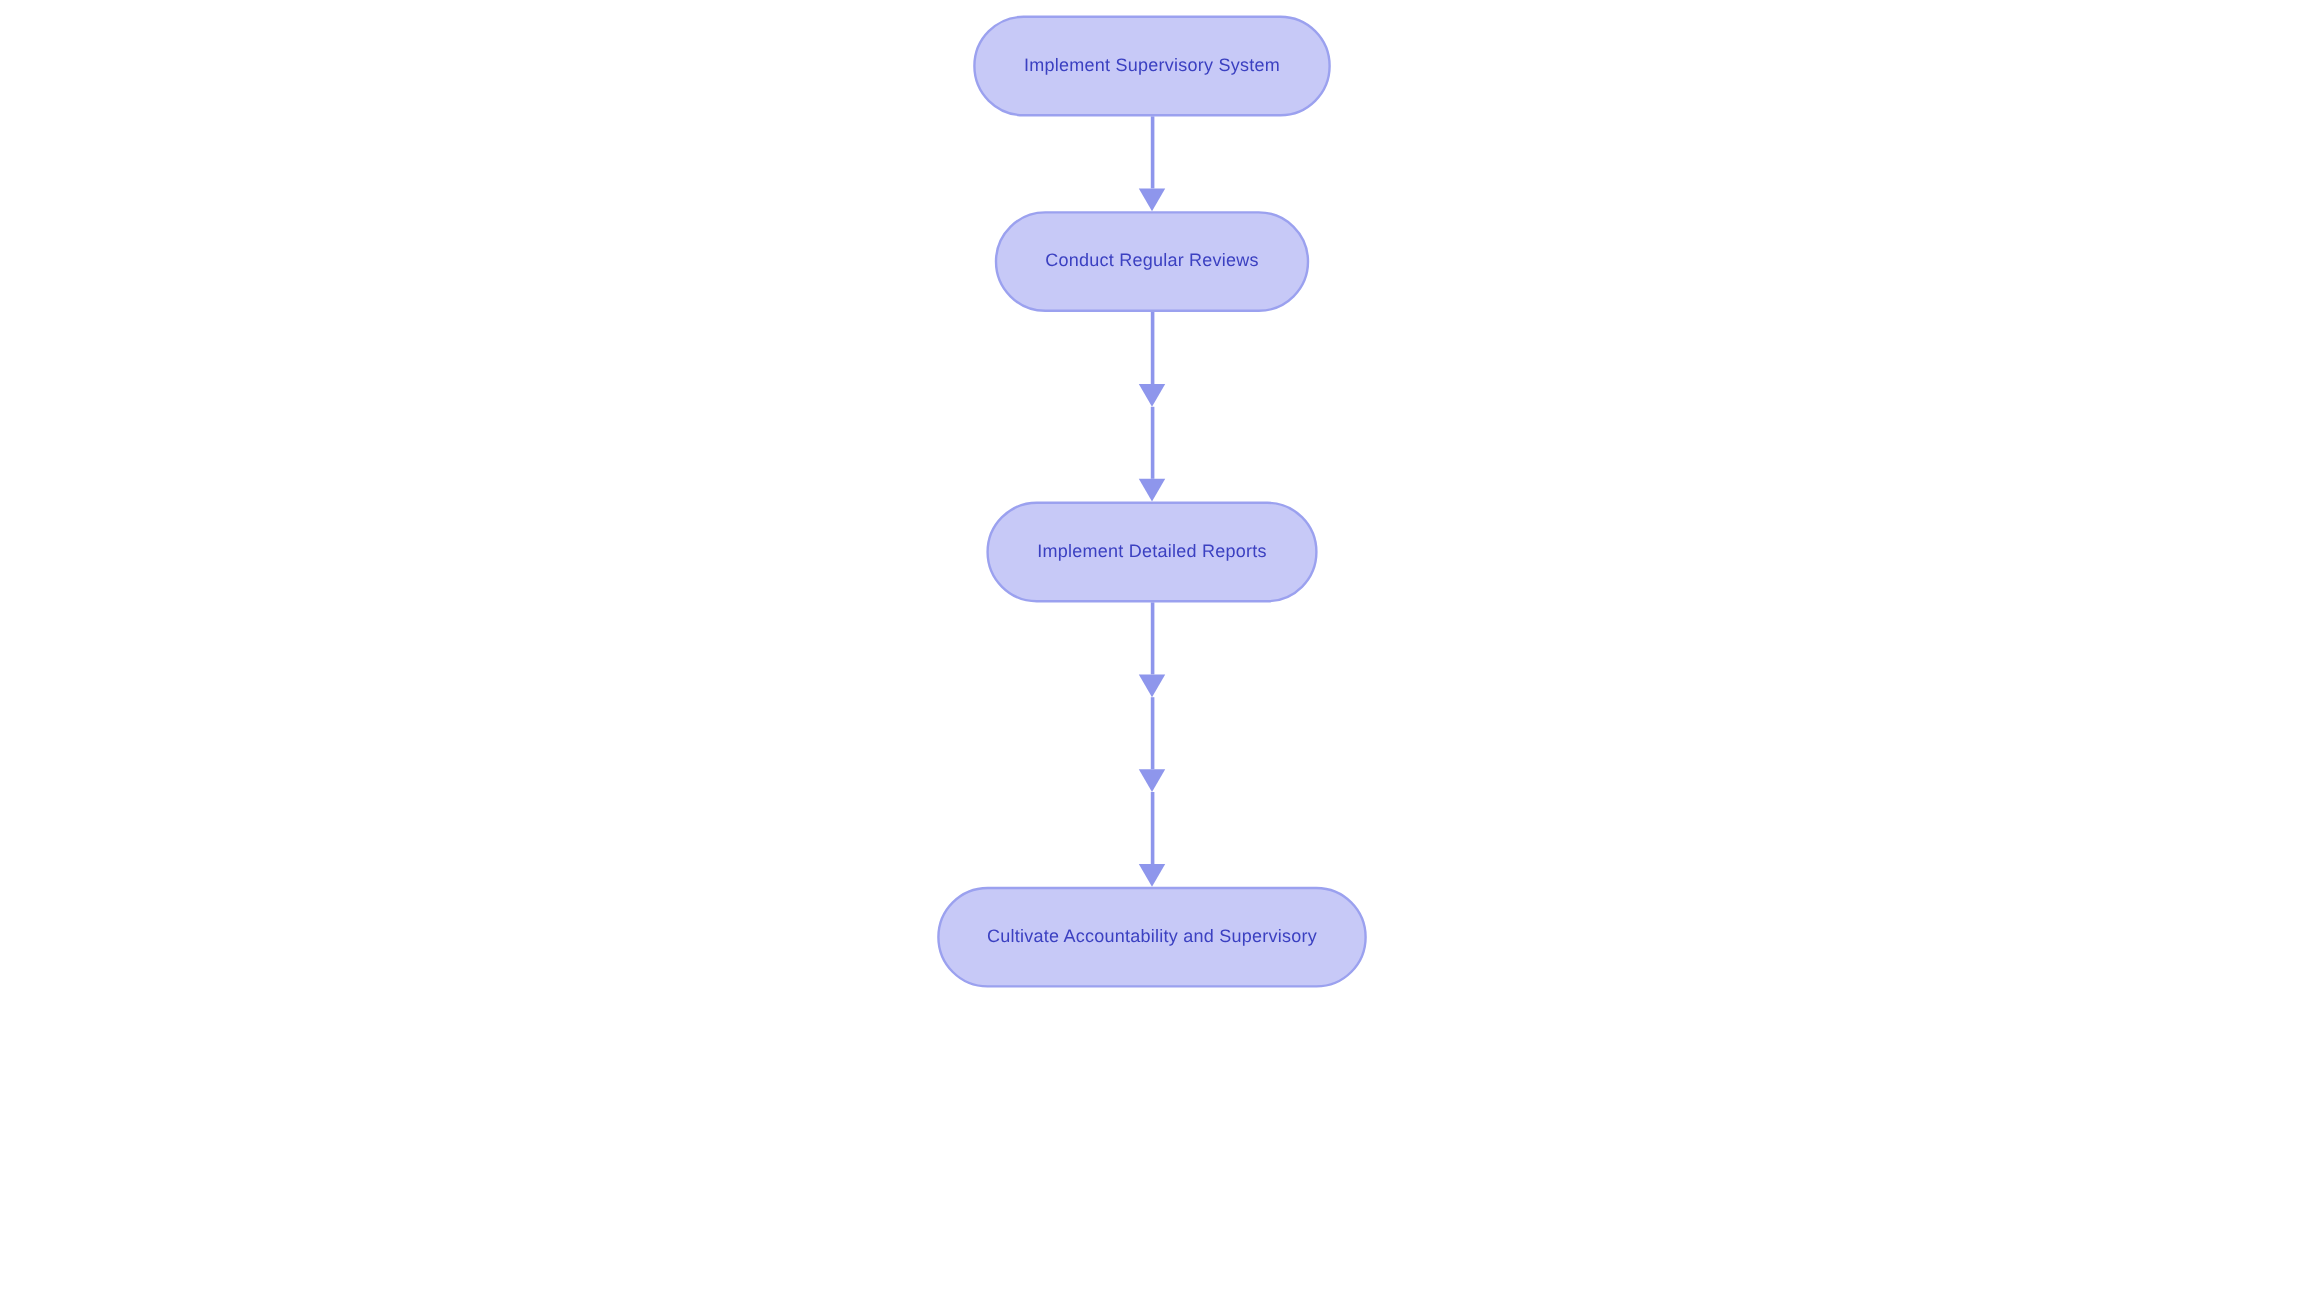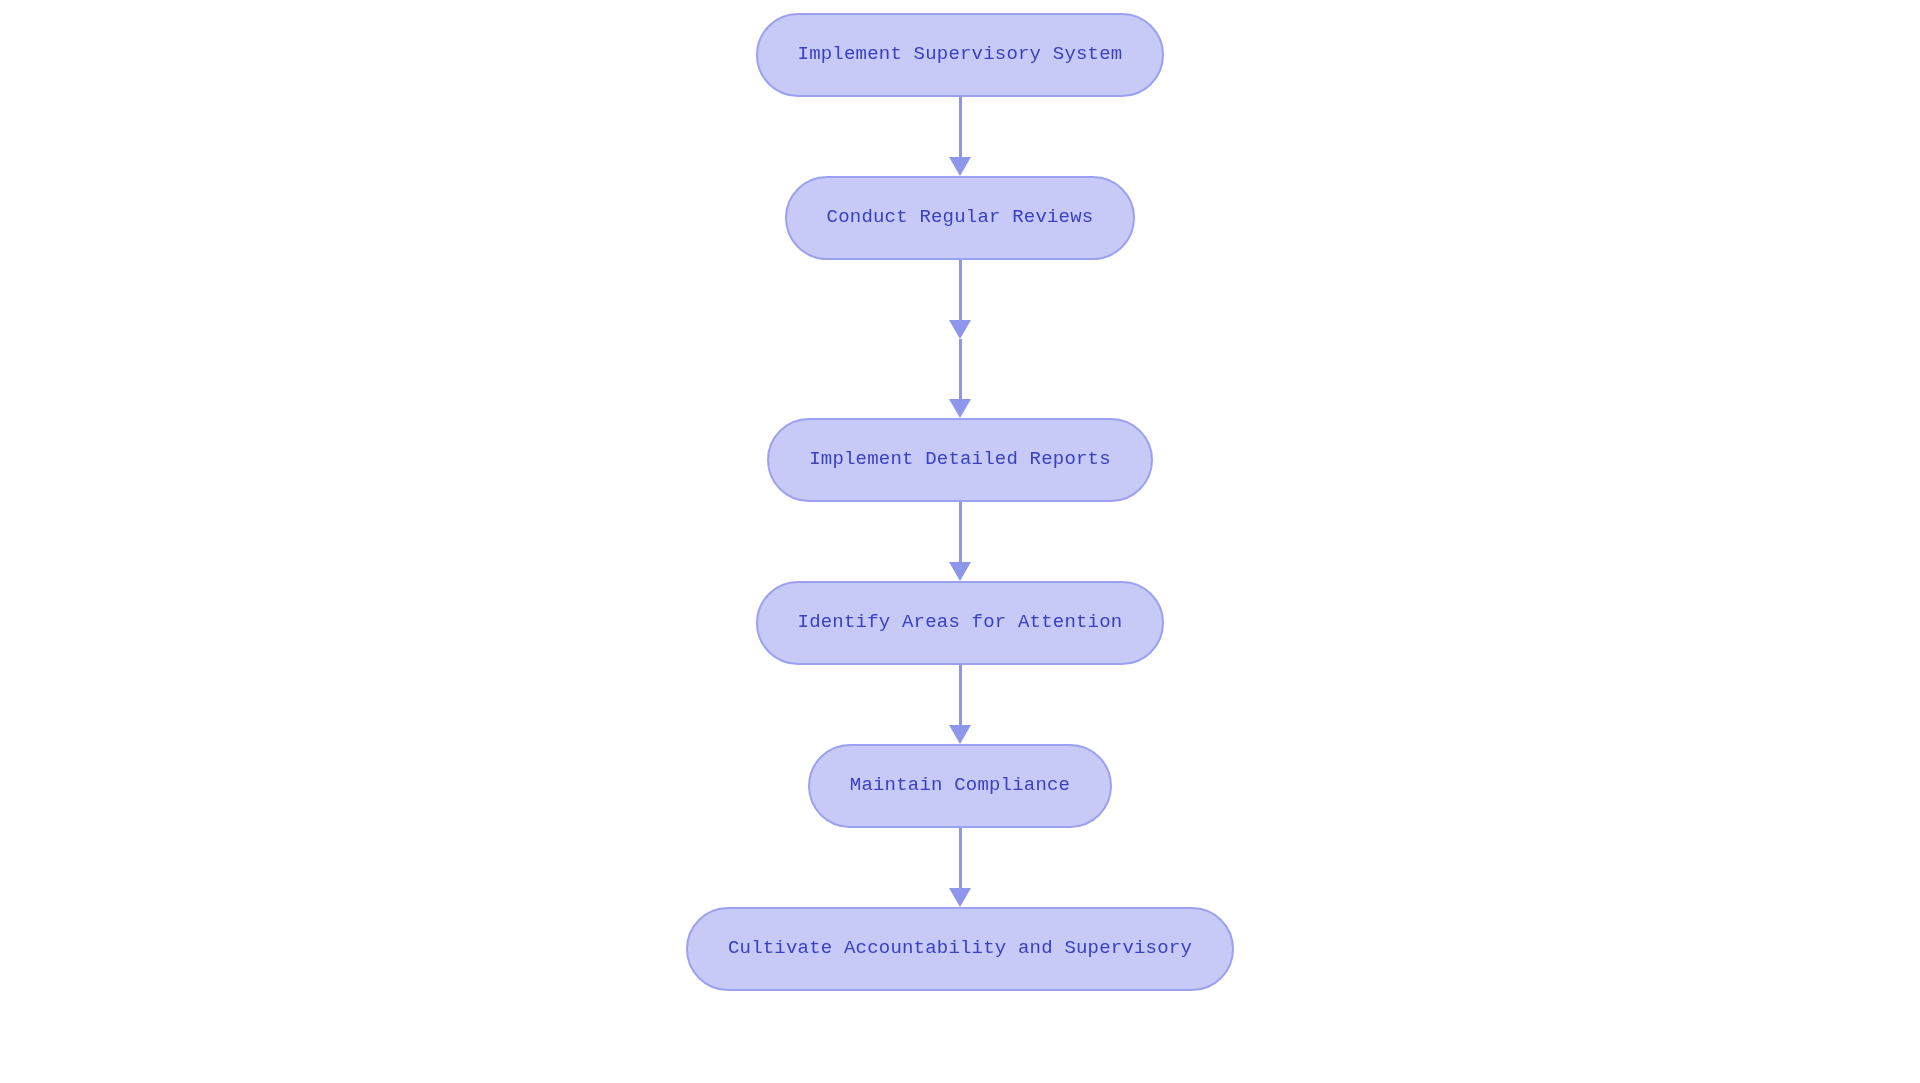--- a/index.html
+++ b/index.html
@@ -30,27 +30,26 @@
     border-radius: 42px;
     background: var(--node-fill, #c7c9f7);
     border: 2px solid var(--node-border, #9ba1ef);
     display: flex;
     align-items: center;
     justify-content: center;
     padding: 0 40px;
     flex: 0 0 auto;
   }
   .flow-node-label {
-    font-size: 19px;
+    font-size: 15px;
     letter-spacing: 0.2px;
     color: var(--node-text, #3b40c1);
     white-space: nowrap;
     line-height: 1;
     padding-bottom: 2px;
-    font-family: Liberation Mono, monospace;
   }
   .flow-arrow {
     height: 79px;
     flex: 0 0 auto;
     display: flex;
     flex-direction: column;
     align-items: center;
   }
   .flow-arrow-line {
     width: 3px;
@@ -96,32 +95,26 @@
 
   <div class="flow-node">
     <span class="flow-node-label">Implement Detailed Reports</span>
   </div>
 
   <div class="flow-arrow">
     <div class="flow-arrow-line"></div>
     <div class="flow-arrow-head"></div>
   </div>
 
-  <div class="flow-node">
-    <span class="flow-node-label">Identify Areas for Attention</span>
-  </div>
 
   <div class="flow-arrow">
     <div class="flow-arrow-line"></div>
     <div class="flow-arrow-head"></div>
   </div>
 
-  <div class="flow-node">
-    <span class="flow-node-label">Maintain Compliance</span>
-  </div>
 
   <div class="flow-arrow">
     <div class="flow-arrow-line"></div>
     <div class="flow-arrow-head"></div>
   </div>
 
   <div class="flow-node">
     <span class="flow-node-label">Cultivate Accountability and Supervisory</span>
   </div>
 </div>

